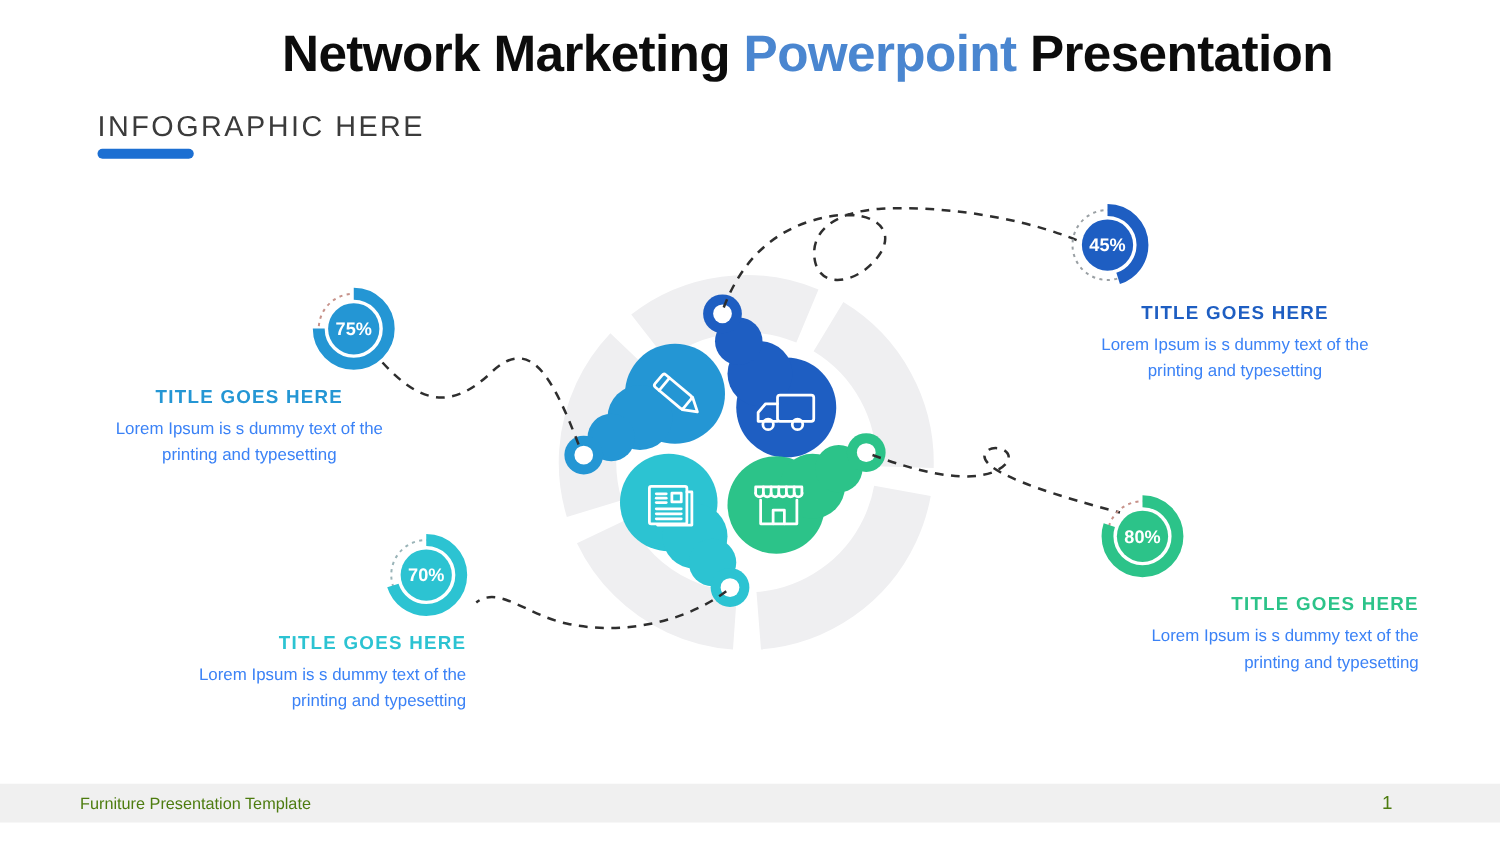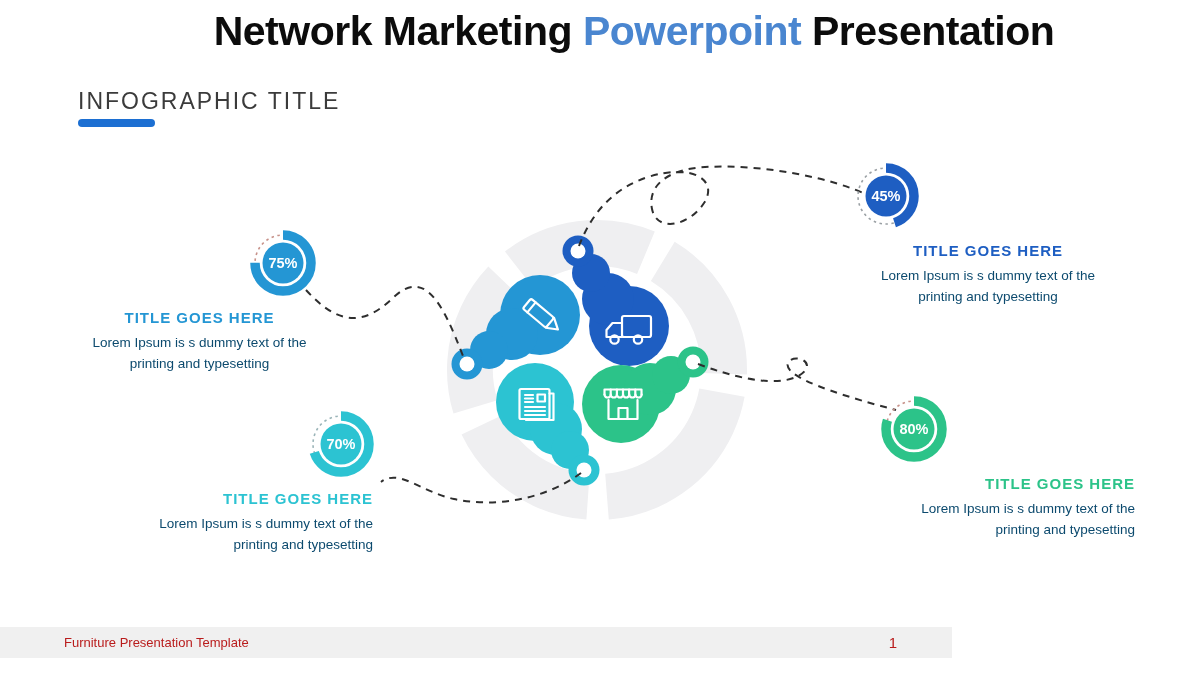--- a/index.html
+++ b/index.html
@@ -1,64 +1,64 @@
 <!DOCTYPE html>
 <html><head>
 <meta charset="utf-8">
 <style>
   html,body{margin:0;padding:0;background:#fff;}
   .slide{position:relative;width:1200px;height:675px;background:#ffffff;overflow:hidden;
          font-family:"Liberation Sans",sans-serif;}
 
-  .main-title{position:absolute;left:184px;top:8px;width:900px;margin:0;
+  .main-title{position:absolute;left:184px;top:8px;width:900px;margin:12px;
               text-align:center;font-size:41px;line-height:46px;font-weight:bold;
               color:#0c0c0c;letter-spacing:-0.5px;white-space:pre-wrap;}
   .main-title .hl{white-space:pre-wrap;}
 
   .section-label{position:absolute;left:78px;top:88px;font-size:23px;letter-spacing:2px;
                  color:#3b3b3b;font-weight:400;}
   .section-underline{position:absolute;left:78px;top:119px;width:77px;height:8px;border-radius:4px;}
 
   .center-svg{position:absolute;left:0;top:0;width:1200px;height:675px;pointer-events:none;}
 
   .item{position:absolute;}
   .i0{left:78px;top:225px;width:243px;text-align:center;}
   .i1{left:862px;top:158px;width:252px;text-align:center;}
-  .i2{left:130px;top:406px;width:243px;text-align:right;}
+  .i2{left:130px;top:422px;width:243px;text-align:right;}
   .i3{left:883px;top:391px;width:252px;text-align:right;}
   .donut{width:76px;height:76px;display:block;}
   .i0 .donut{margin-left:auto;margin-right:0;}
   .i2 .donut{margin-left:auto;margin-right:-6px;}
   .i1 .donut{margin-left:-14px;}
   .i3 .donut{margin-left:-7px;}
   .rem{fill:none;stroke-width:1.6;stroke-dasharray:2.5 3.5;}
   .arc{fill:none;stroke-width:9.5;}
   .core{stroke:none;}
   .donut text{font-size:14.5px;font-weight:bold;fill:#ffffff;text-anchor:middle;
               font-family:"Liberation Sans",sans-serif;}
   .ittl{margin-top:8px;font-size:15px;font-weight:bold;letter-spacing:1px;}
-  .idesc{margin-top:6px;font-size:13.5px;line-height:21px;color:#0c4a6e;}
+  .idesc{margin-top:6px;font-size:13.5px;line-height:21px;color:#3b82f6;}
 
-  .footer{position:absolute;left:0;top:627px;width:952px;height:31px;background:#f0f0f0;
+  .footer{position:absolute;left:0;top:627px;width:1200px;height:31px;background:#f0f0f0;
           display:flex;align-items:center;justify-content:space-between;
-          padding:0 55px 0 64px;box-sizing:border-box;color:#b91c1c;}
+          padding:0 86px 0 64px;box-sizing:border-box;color:#4d7c0f;}
   .footer .fl{font-size:13px;}
   .footer .pg{font-size:15px;}
 
   .icon{stroke:#ffffff;fill:none;stroke-width:2.2;stroke-linejoin:round;stroke-linecap:round;}
   .connector{fill:none;stroke:#2e2e2e;stroke-width:2;stroke-dasharray:7 6;}
 </style>
 </head>
 <body>
 
 <div class="slide">
 
   <h1 class="main-title"><span>Network Marketing </span><span class="hl" style="color: rgb(74, 134, 208);">Powerpoint</span><span> Presentation</span></h1>
 
-  <div class="section-label">INFOGRAPHIC TITLE</div>
+  <div class="section-label">INFOGRAPHIC HERE</div>
   <div class="section-underline" style="background: rgb(28, 111, 210);"></div>
 
   <svg class="center-svg" viewBox="0 0 1200 675">
 
     <circle cx="597" cy="370" r="127" fill="none" stroke="#efeff1" stroke-width="46" stroke-dasharray="134 19" transform="rotate(25 597 370)"></circle>
 
     <g style="fill: rgb(36, 150, 212);">
       <circle cx="540" cy="315" r="40"></circle>
       <circle cx="512" cy="334" r="26"></circle>
       <circle cx="489" cy="350" r="19"></circle>

